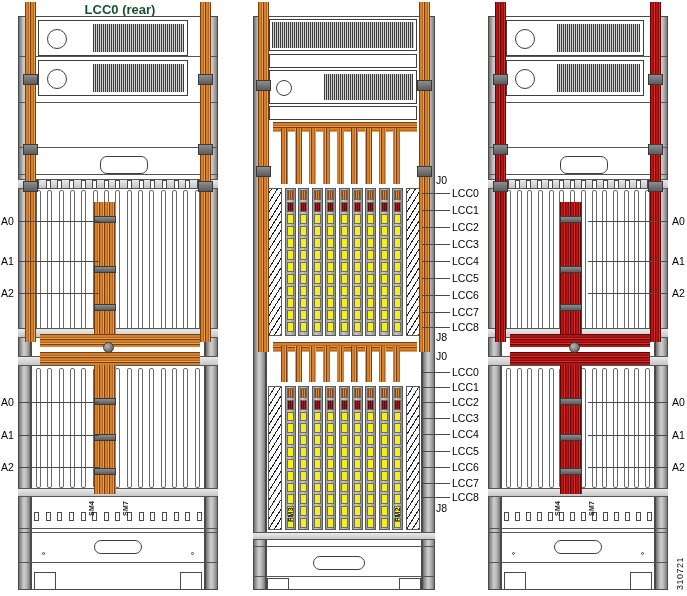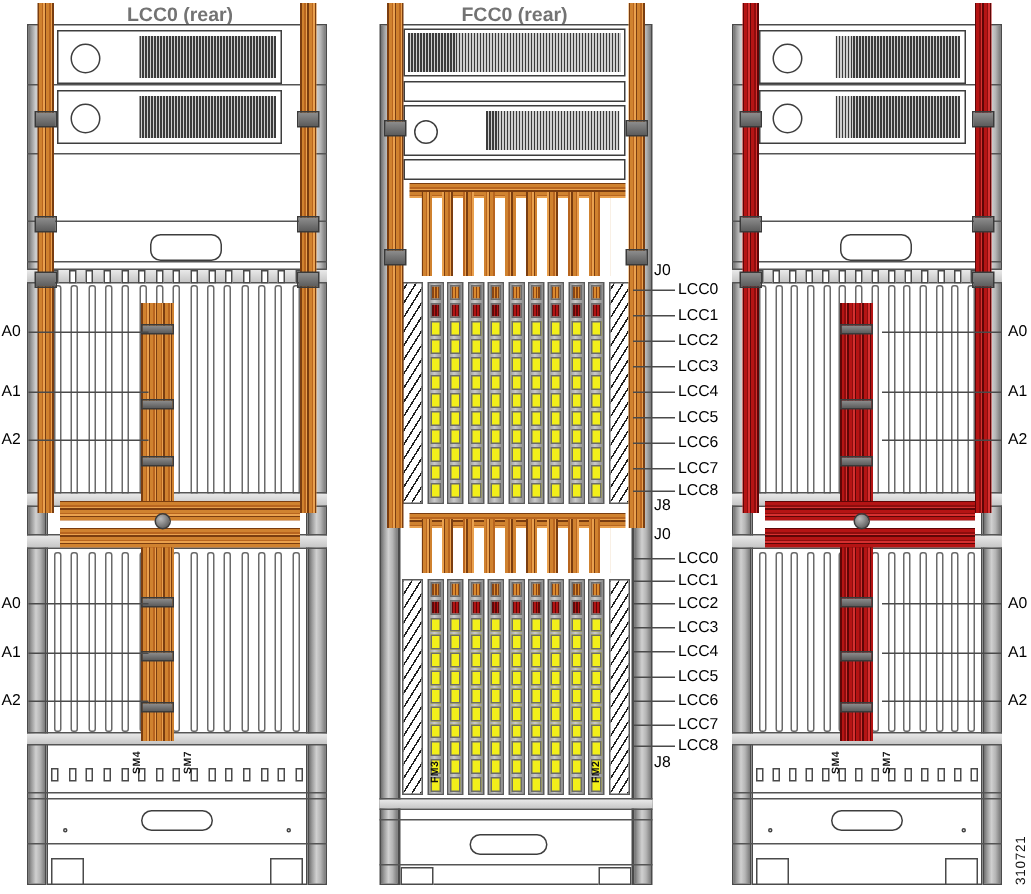--- a/index.html
+++ b/index.html
@@ -1,19 +1,19 @@
 <!DOCTYPE html>
 <html><head>
 <meta charset="utf-8">
 <style>
   html,body{margin:0;padding:0;background:#ffffff;}
   body{width:687px;height:596px;font-family:"Liberation Sans",sans-serif;overflow:hidden;}
   #stage{position:relative;width:687px;height:596px;}
 
-  .rack-title{position:absolute;font-size:13px;font-weight:bold;color:#737373;text-align:center;white-space:nowrap;}
+  .rack-title{position:absolute;font-size:13px;font-weight:bold;color:#14532d;text-align:center;white-space:nowrap;}
 
   
   .rack{position:absolute;}
   .post{position:absolute;top:0;bottom:0;width:13px;
         background:linear-gradient(to right,#6f6f6f 0%,#9a9a9a 18%,#d0d0d0 45%,#b5b5b5 70%,#7a7a7a 100%);
         border:1px solid #4a4a4a;box-sizing:border-box;}
   .post.l{left:0;} .post.r{right:0;}
   .innerframe{position:absolute;background:#ffffff;border:1px solid #4a4a4a;box-sizing:border-box;}
   .hband{position:absolute;left:0;right:0;background:linear-gradient(to bottom,#e9e9e9,#c6c6c6);
          border-top:1px solid #555;border-bottom:1px solid #555;box-sizing:border-box;}
@@ -220,21 +220,20 @@
   <div class="lbl" style="left:1px;top:288px;">A2</div>
   <div class="lead" style="left:19px;top:293px;width:80px;"></div>
 
   <div class="lbl" style="left:1px;top:397px;">A0</div>
   <div class="lead" style="left:19px;top:402px;width:80px;"></div>
   <div class="lbl" style="left:1px;top:430px;">A1</div>
   <div class="lead" style="left:19px;top:435px;width:80px;"></div>
   <div class="lbl" style="left:1px;top:462px;">A2</div>
   <div class="lead" style="left:19px;top:467px;width:80px;"></div>
 
-  <div class="rack-title" style="left:243px;top:2px;width:200px;">FCC0 (rear)</div>
 
   <div class="rack" id="r2" style="left:253px;top:16px;width:182px;height:574px;">
 
     <div class="post l"></div>
     <div class="post r"></div>
     <div class="innerframe" style="left:13px;right:13px;top:0;bottom:0;"></div>
 
     <div class="ventbox" style="left:16px;top:3px;width:148px;height:32px;">
       <div class="vent" style="left:2px;top:2px;right:2px;bottom:2px;"></div>
     </div>

